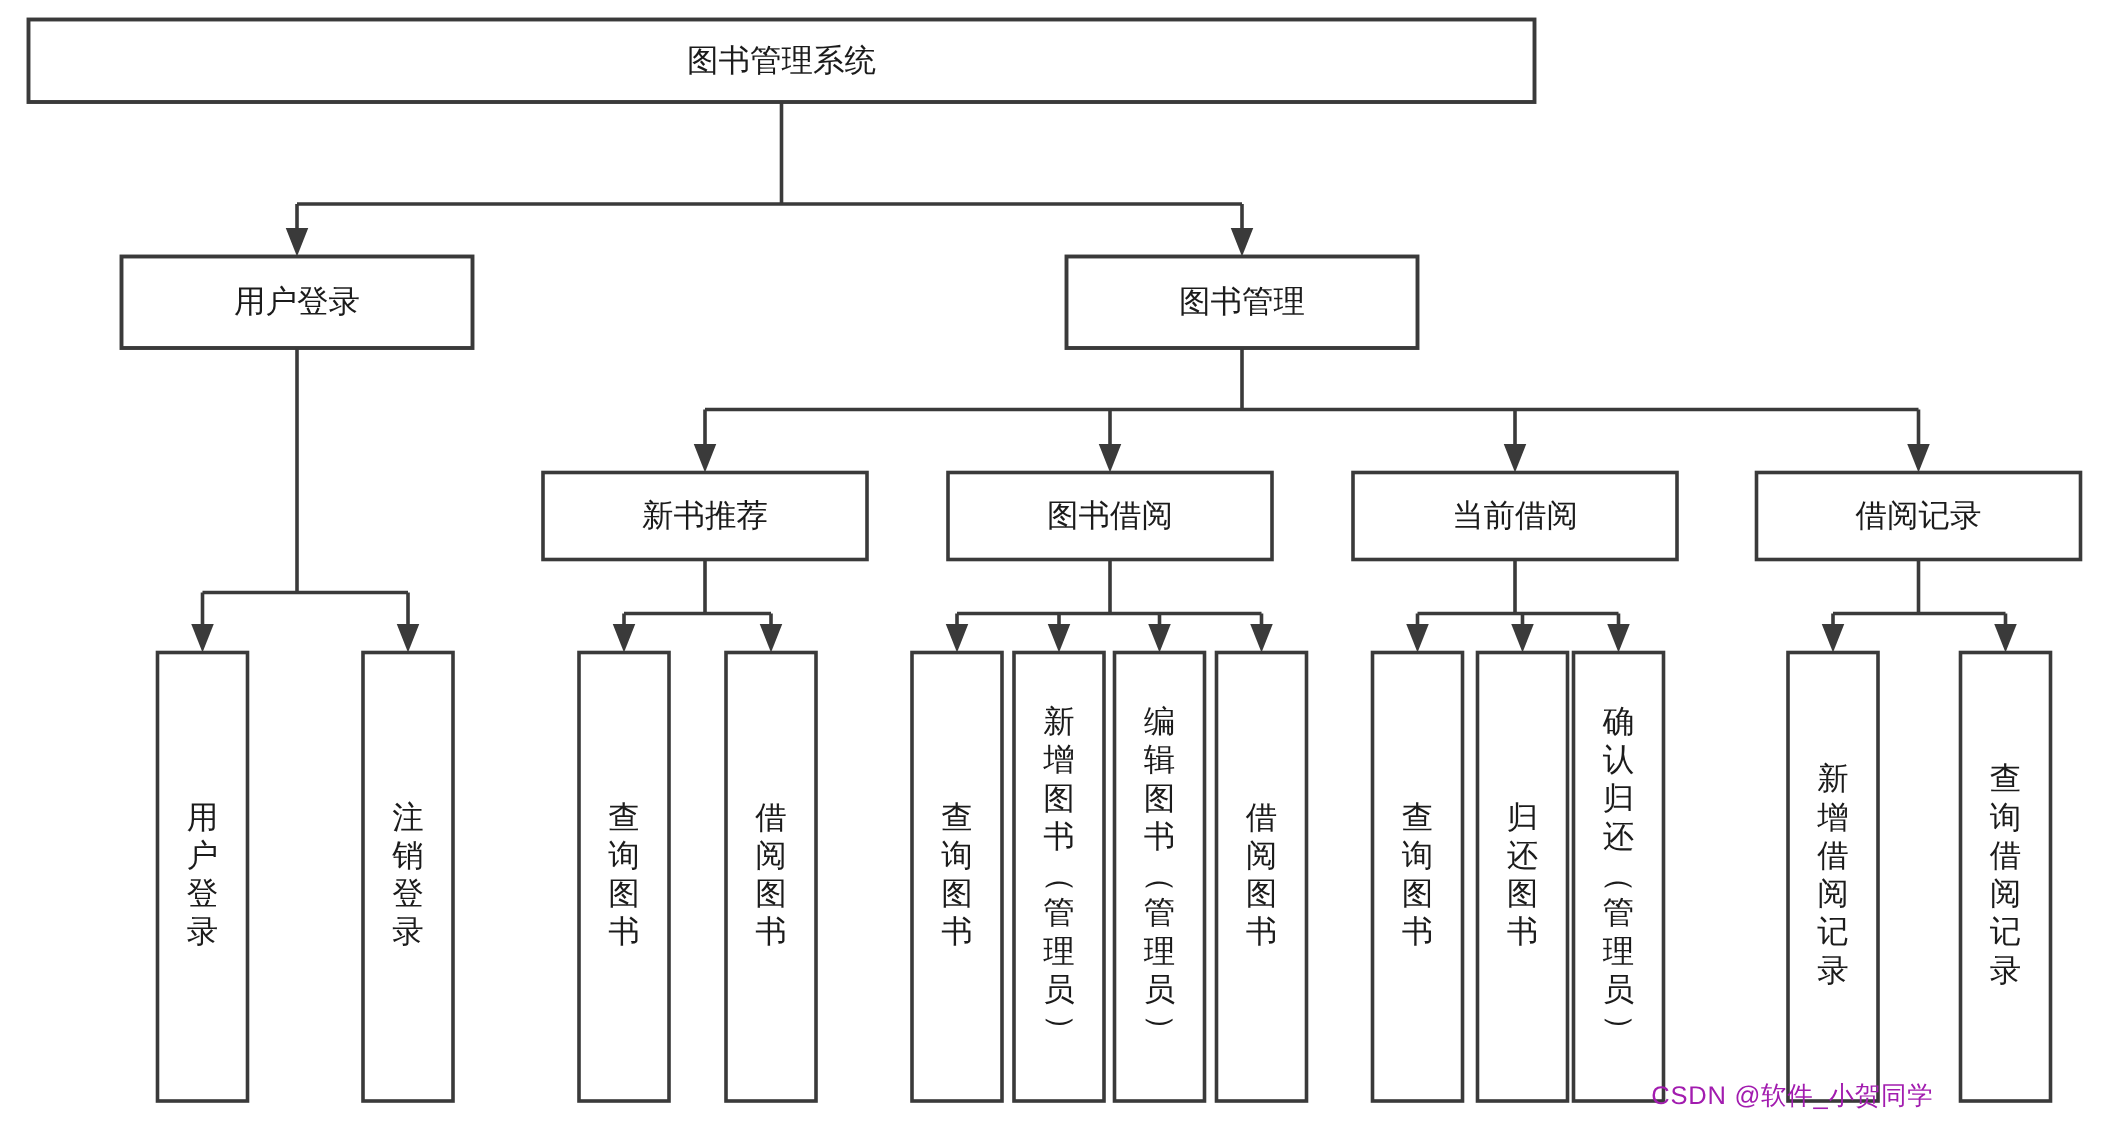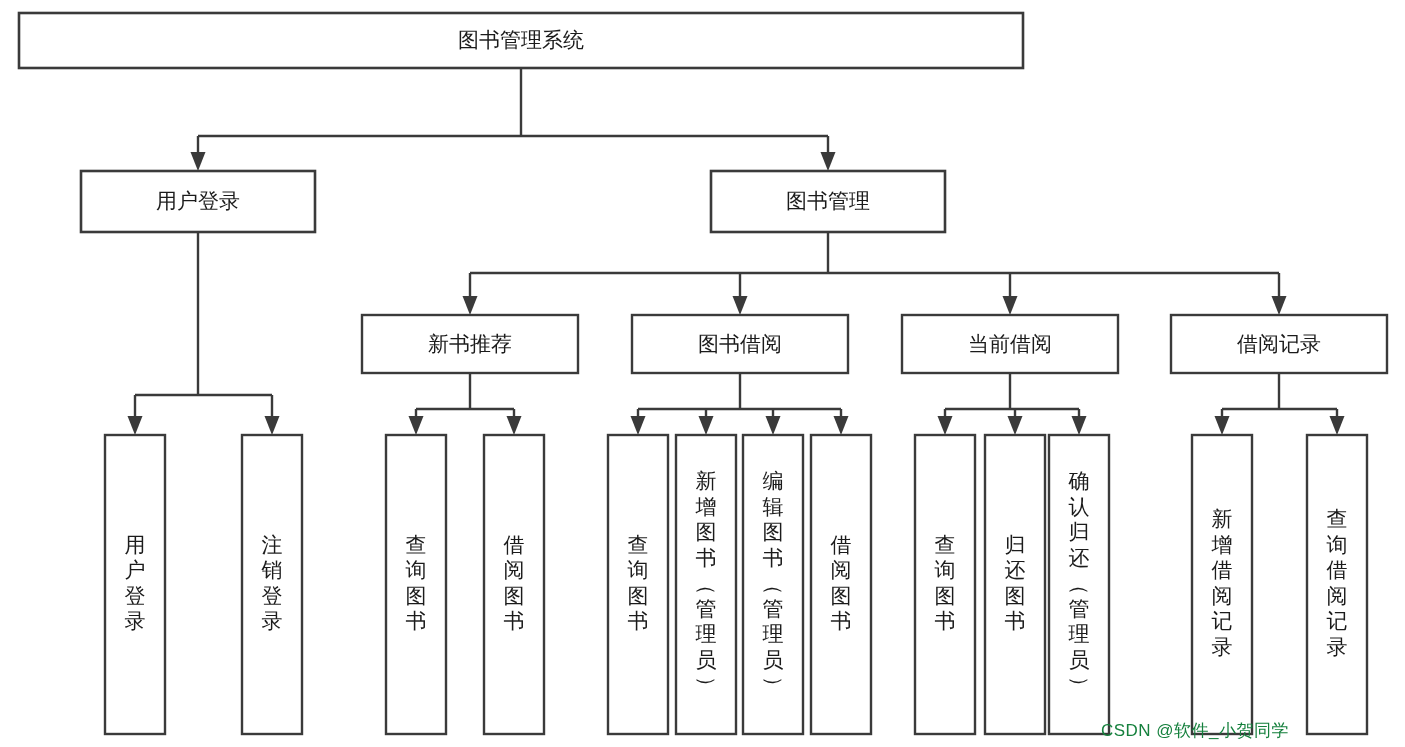--- a/index.html
+++ b/index.html
@@ -60,21 +60,21 @@
     font-size: 21px;
     text-anchor: middle;
     dominant-baseline: middle;
   }
   .watermark {
     position: absolute;
     right: 10px;
     bottom: 5px;
     font-family: "Liberation Sans", sans-serif;
     font-size: 17px;
-    color: #15803d;
+    color: #a21caf;
     letter-spacing: 0.5px;
     user-select: none;
   }
 </style>
 </head>
 <body>
 
 <div id="diagram-root">
   <svg class="diagram-canvas" viewBox="0 0 1405 747">
     <g id="connectors-layer">

